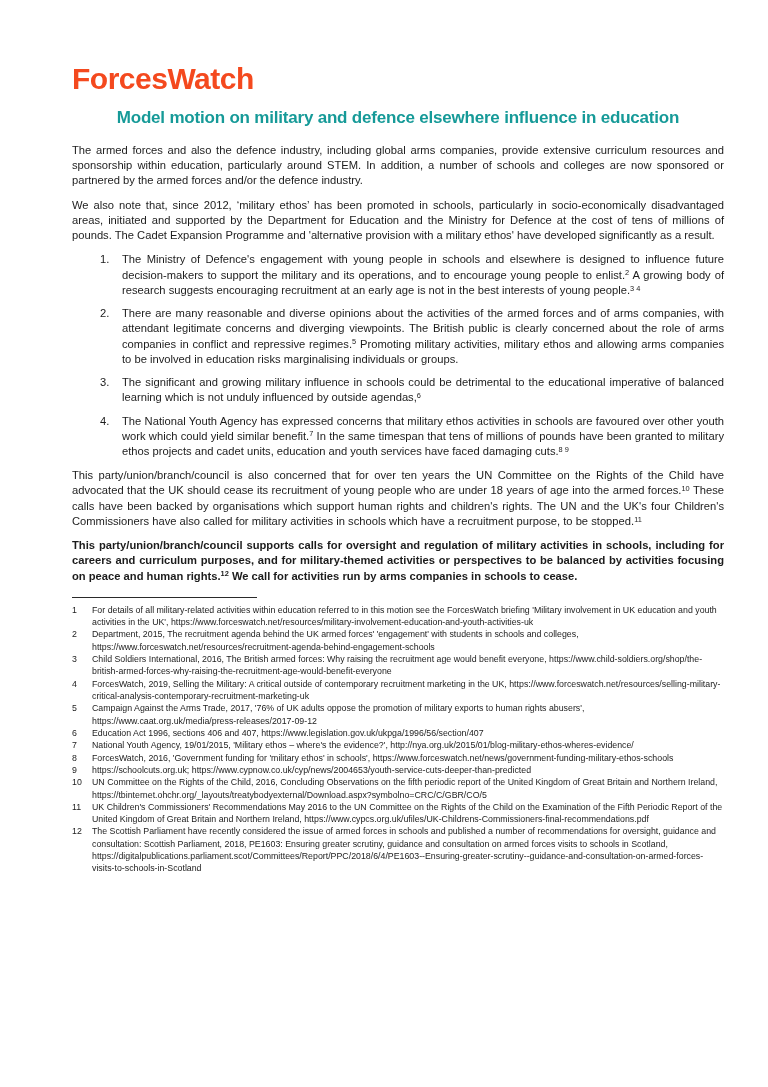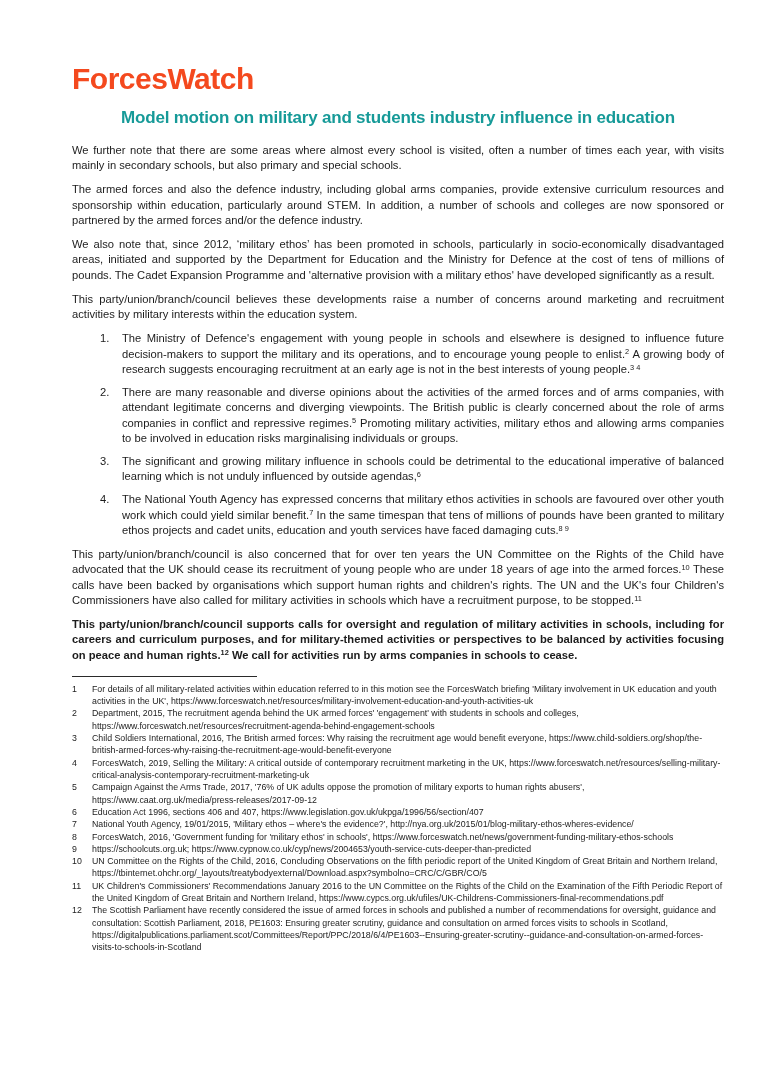--- a/index.html
+++ b/index.html
@@ -82,26 +82,24 @@
     margin:0;
   }
   .fn-num{flex:none;width:20px;}
   .fn-text{flex:1;overflow-wrap:anywhere;}
 </style>
 </head>
 <body>
 
 <div class="page">
   <h1 class="logo" style="color: rgb(244, 73, 30);">ForcesWatch</h1>
-  <h2 class="doc-title" style="color: rgb(22, 154, 152);">Model motion on military and students industry influence in education</h2>
+  <h2 class="doc-title" style="color: rgb(22, 154, 152);">Model motion on military and defence elsewhere influence in education</h2>
   <div id="doc-body">
-      <p class="para"><span>We further note that there are some areas where almost every school is visited, often a number of times each year, with visits mainly in secondary schools, but also primary and special schools.</span></p>
       <p class="para"><span>The armed forces and also the defence industry, including global arms companies, provide extensive curriculum resources and sponsorship within education, particularly around STEM. In addition, a number of schools and colleges are now sponsored or partnered by the armed forces and/or the defence industry.</span></p>
       <p class="para"><span>We also note that, since 2012, ‘military ethos’ has been promoted in schools, particularly in socio-economically disadvantaged areas, initiated and supported by the Department for Education and the Ministry for Defence at the cost of tens of millions of pounds. The Cadet Expansion Programme and 'alternative provision with a military ethos' have developed significantly as a result.</span></p>
-      <p class="para"><span>This party/union/branch/council believes these developments raise a number of concerns around marketing and recruitment activities by military interests within the education system.</span></p>
       <ol class="motion-list">
         <li>
           <span class="li-num">1.</span>
           <div class="li-body"><span>The Ministry of Defence's engagement with young people in schools and elsewhere is designed to influence future decision-makers to support the military and its operations, and to encourage young people to enlist.</span><sup>2</sup><span> A growing body of research suggests encouraging recruitment at an early age is not in the best interests of young people.</span><sup>3 4</sup></div>
         </li>
         <li>
           <span class="li-num">2.</span>
           <div class="li-body"><span>There are many reasonable and diverse opinions about the activities of the armed forces and of arms companies, with attendant legitimate concerns and diverging viewpoints. The British public is clearly concerned about the role of arms companies in conflict and repressive regimes.</span><sup>5</sup><span> Promoting military activities, military ethos and allowing arms companies to be involved in education risks marginalising individuals or groups.</span></div>
         </li>
         <li>
@@ -153,20 +151,20 @@
       <li>
         <span class="fn-num">9</span>
         <div class="fn-text"><span>https://schoolcuts.org.uk;  https://www.cypnow.co.uk/cyp/news/2004653/youth-service-cuts-deeper-than-predicted</span></div>
       </li>
       <li>
         <span class="fn-num">10</span>
         <div class="fn-text"><span>UN Committee on the Rights of the Child, 2016, </span><span class="it">Concluding Observations on the fifth periodic report of the United Kingdom of Great Britain and Northern Ireland</span><span>,  https://tbinternet.ohchr.org/_layouts/treatybodyexternal/Download.aspx?symbolno=CRC/C/GBR/CO/5</span></div>
       </li>
       <li>
         <span class="fn-num">11</span>
-        <div class="fn-text"><span class="it">UK Children's Commissioners' Recommendations January 2016 to the UN Committee on the Rights of the Child on the Examination of the Fifth Periodic Report of the United Kingdom of Great Britain and Northern Ireland</span><span>, https://www.cypcs.org.uk/ufiles/UK-Childrens-Commissioners-final-recommendations.pdf</span></div>
+        <div class="fn-text"><span class="it">UK Children's Commissioners' Recommendations May 2016 to the UN Committee on the Rights of the Child on the Examination of the Fifth Periodic Report of the United Kingdom of Great Britain and Northern Ireland</span><span>, https://www.cypcs.org.uk/ufiles/UK-Childrens-Commissioners-final-recommendations.pdf</span></div>
       </li>
       <li>
         <span class="fn-num">12</span>
         <div class="fn-text"><span>The Scottish Parliament have recently considered the issue of armed forces in schools and published a number of recommendations for oversight, guidance and consultation: Scottish Parliament, 2018, </span><span class="it">PE1603: Ensuring greater scrutiny, guidance and consultation on armed forces visits to schools in Scotland</span><span>, https://digitalpublications.parliament.scot/Committees/Report/PPC/2018/6/4/PE1603--Ensuring-greater-scrutiny--guidance-and-consultation-on-armed-forces-visits-to-schools-in-Scotland</span></div>
       </li>
     </ol>
 </div>
 
 </body></html>

